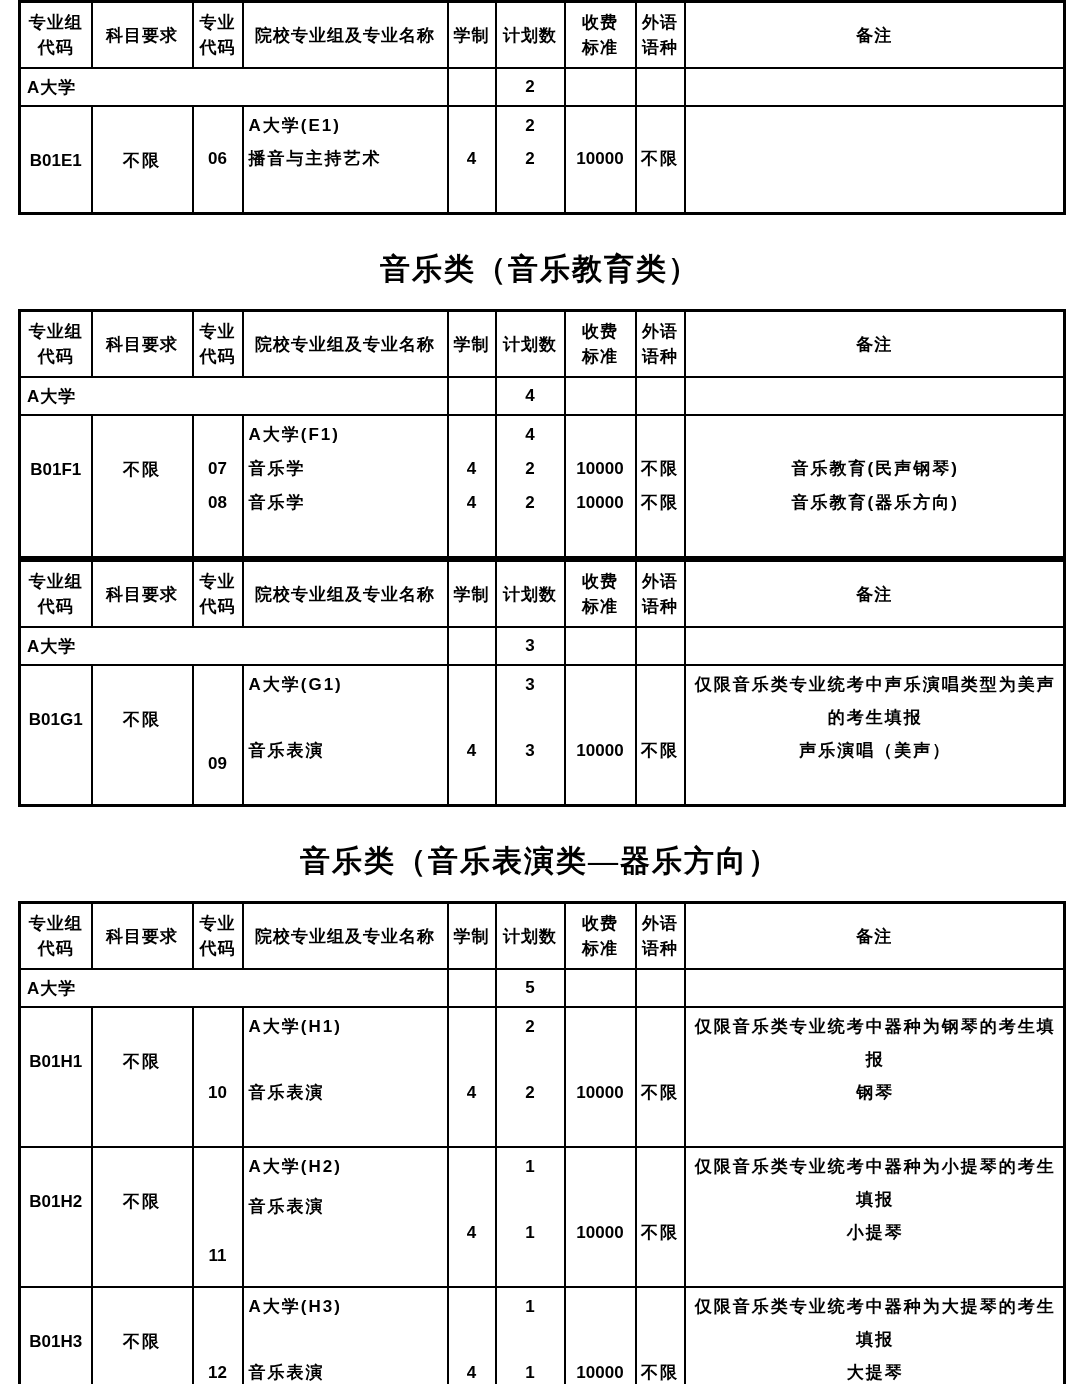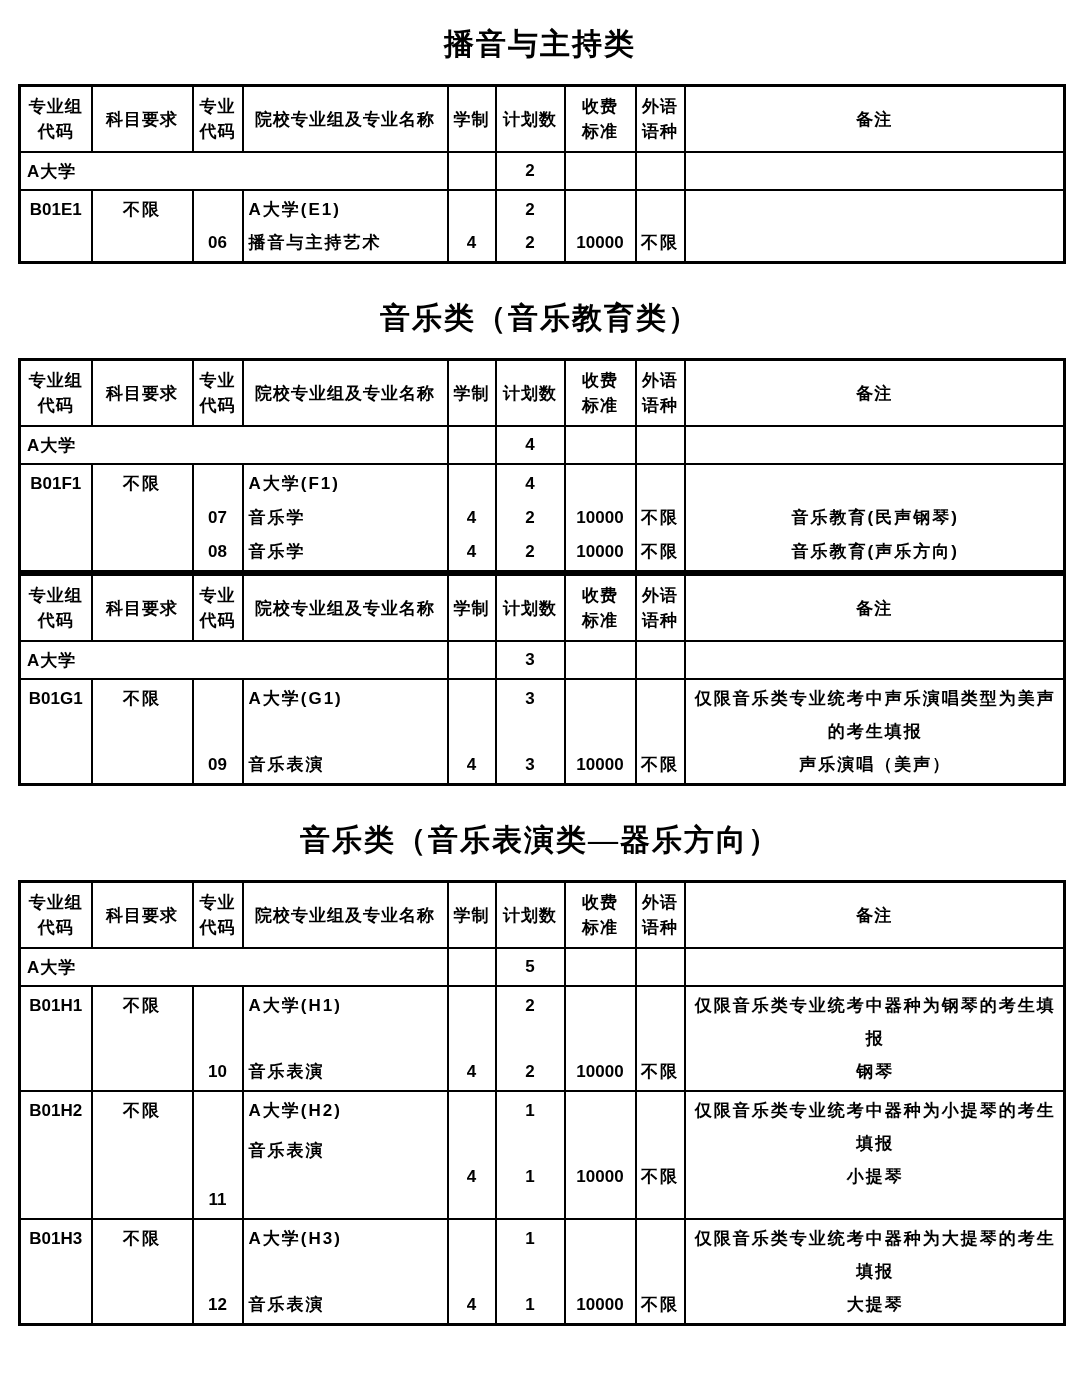--- a/index.html
+++ b/index.html
@@ -52,38 +52,37 @@
   .summary-name { text-align: left; padding-left: 6px !important; letter-spacing: 1px; }
   .c-center { text-align: center; }
   .group-row td { vertical-align: top; }
   .stack {
     display: flex;
     flex-direction: column;
     justify-content: space-between;
     box-sizing: border-box;
     padding: 2px 0;
   }
-  .stack.top { justify-content: flex-start; }
+  .stack.top { justify-content: flex-start; margin-top: 35px; }
   .ln {
     min-height: 33px;
     line-height: 33px;
     font-size: 17px;
     box-sizing: border-box;
   }
   .c-group .ln, .c-code .ln, .c-years .ln, .c-plan .ln, .c-fee .ln { text-align: center; }
   .c-req .ln, .c-lang .ln { text-align: center; letter-spacing: 2px; }
   .c-name .ln { text-align: left; padding: 0 2px 0 5px; letter-spacing: 2px; }
   .c-remark .ln { text-align: center; padding: 0 2px 0 4px; letter-spacing: 2px; }
 </style>
 </head>
 <body>
 
 <div class="doc">
   <div class="section">
-    <h2 class="section-title">播音与主持类</h2>
     <table class="plan-table">
       <colgroup>
           <col style="width: 72px;">
           <col style="width: 101px;">
           <col style="width: 50px;">
           <col style="width: 205px;">
           <col style="width: 48px;">
           <col style="width: 69px;">
           <col style="width: 71px;">
           <col style="width: 49px;">
@@ -263,21 +262,21 @@
               <div class="stack" style="height: 105px;">
                 <div class="ln"></div>
                 <div class="ln">不限</div>
                 <div class="ln">不限</div>
               </div>
             </td>
             <td class="c-remark">
               <div class="stack" style="height: 105px;">
                 <div class="ln"></div>
                 <div class="ln">音乐教育(民声钢琴)</div>
-                <div class="ln">音乐教育(声乐方向)</div>
+                <div class="ln">音乐教育(器乐方向)</div>
               </div>
             </td>
           </tr>
         </tbody>
     </table>
   </div>
 
   <div class="section">
     <table class="plan-table">
       <colgroup>
@@ -322,21 +321,21 @@
               <div class="stack top" style="height: 103px;">
                 <div class="ln">B01G1</div>
               </div>
             </td>
             <td class="c-req">
               <div class="stack top" style="height: 103px;">
                 <div class="ln">不限</div>
               </div>
             </td>
             <td class="c-code">
-              <div class="stack" style="height: 103px;">
+              <div class="stack" style="height: 103px; margin-top: 13px;">
                 <div class="ln"></div>
                 <div class="ln">09</div>
               </div>
             </td>
             <td class="c-name">
               <div class="stack" style="height: 103px;">
                 <div class="ln">A大学(G1)</div>
                 <div class="ln">音乐表演</div>
               </div>
             </td>

